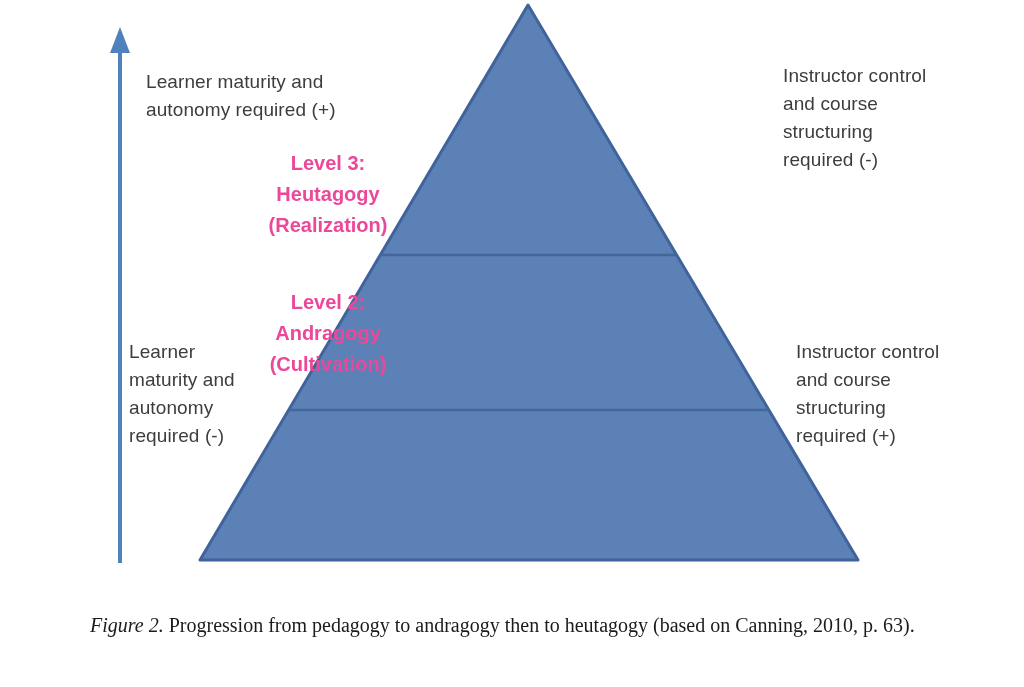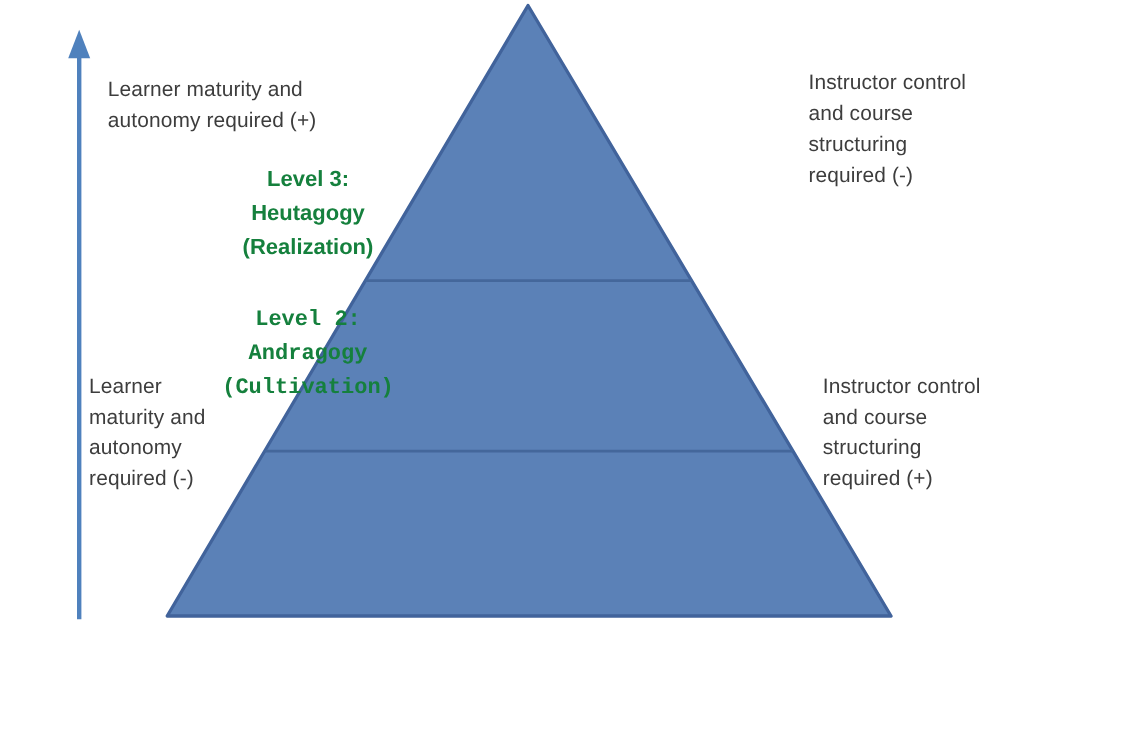--- a/index.html
+++ b/index.html
@@ -3,20 +3,21 @@
 <meta charset="utf-8">
 <style>
   html, body { margin: 0; padding: 0; background: #ffffff; }
   .stage {
     position: relative;
     width: 892px;
     height: 687px;
     background: #ffffff;
     overflow: hidden;
     font-family: "Liberation Sans", sans-serif;
+    margin-left: 48px;
   }
   .diagram-svg {
     position: absolute;
     left: 0; top: 0;
     width: 1024px; height: 600px;
   }
   .side-label {
     position: absolute;
     color: #3d3d3d;
     font-size: 19px;
@@ -26,32 +27,32 @@
   }
   .label-top-left    { left: 98px;  top: 68px;  }
   .label-bottom-left { left: 81px;  top: 338px; }
   .label-top-right   { left: 735px; top: 62px;  }
   .label-bottom-right{ left: 748px; top: 338px; }
   .level-label {
     position: absolute;
     left: 480px;
     transform: translateX(-50%);
     text-align: center;
-    color: #15803d;
+    color: #ec4899;
     font-size: 20px;
     font-weight: 600;
     line-height: 31px;
     white-space: pre-line;
     width: 400px;
     margin-left: -200px;
     transform: none;
     left: 280px;
   }
   .level-3 { top: 148px; }
-  .level-2 { top: 275px; font-family: Liberation Mono, monospace; }
+  .level-2 { top: 287px; }
   .level-1 { top: 436px; }
   .caption {
     position: absolute;
     left: 42px;
     top: 606px;
     width: 828px;
     margin: 0;
     font-family: "Liberation Serif", serif;
     font-size: 20px;
     line-height: 38px;
@@ -103,14 +104,15 @@
 
   <div class="level-label level-3">Level 3:
 Heutagogy
 (Realization)</div>
 
   <div class="level-label level-2">Level 2:
 Andragogy
 (Cultivation)</div>
 
 
+  <p class="caption"><em>Figure 2.</em><span> Progression from pedagogy to andragogy then to heutagogy (based on Canning, 2010, p. 63).</span></p>
 
 </div>
 
 </body></html>

